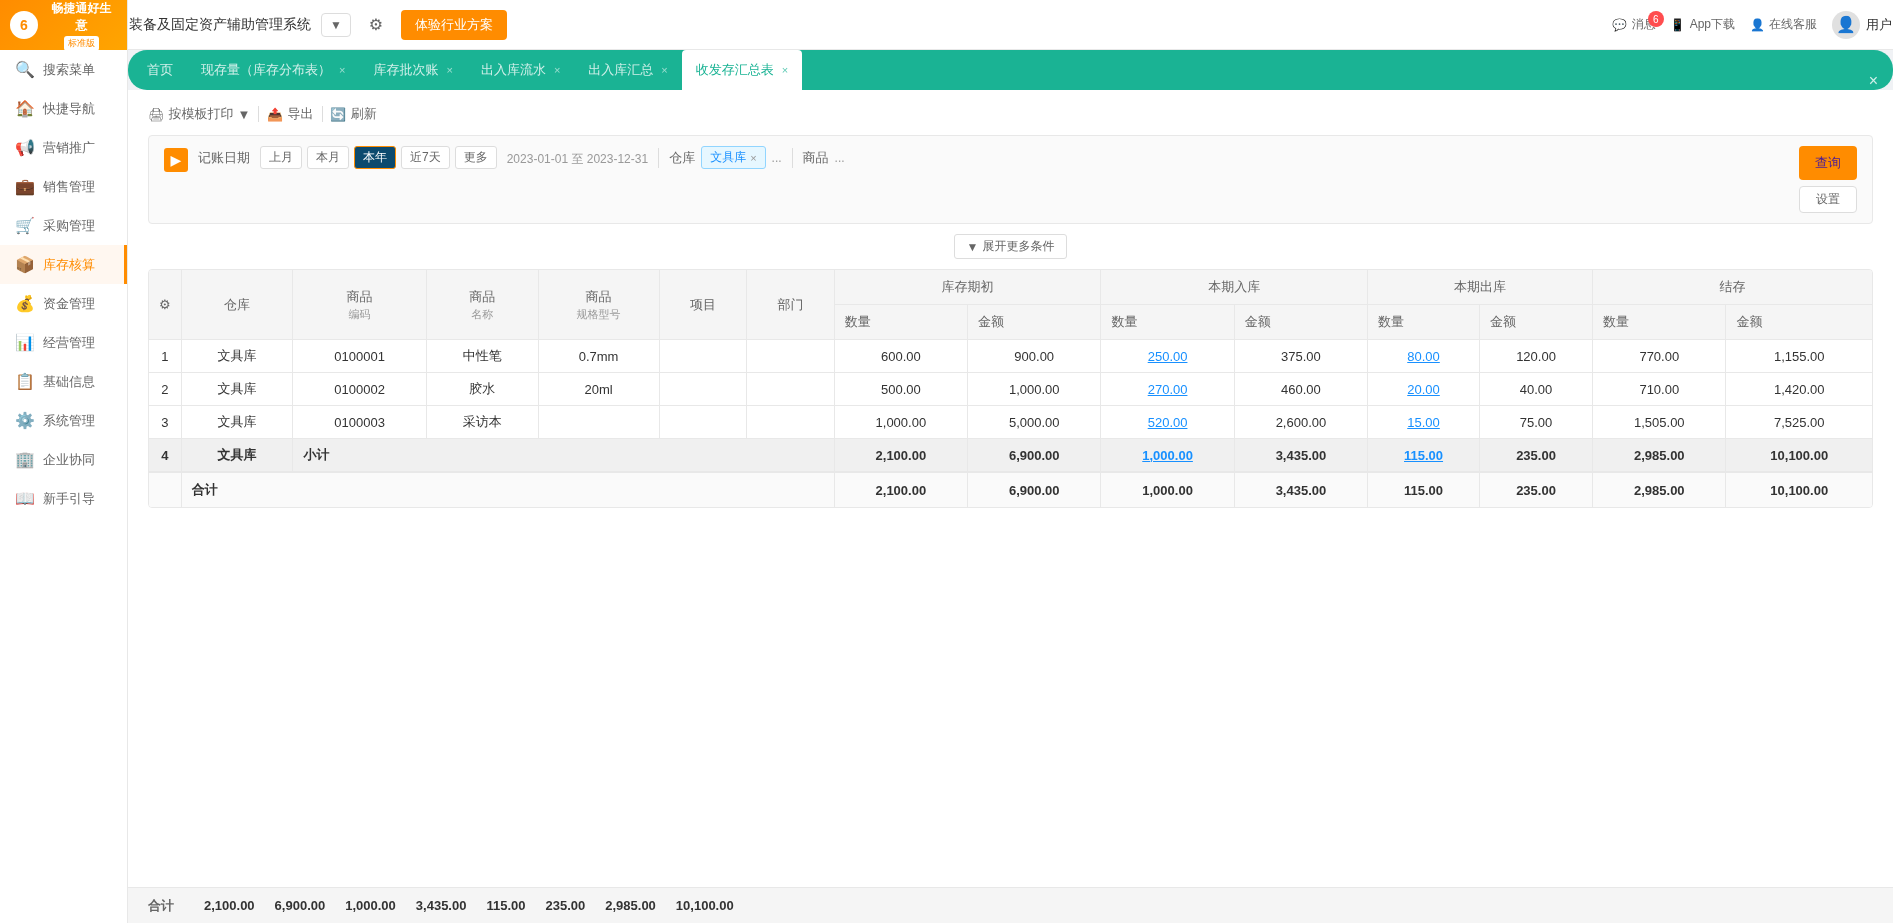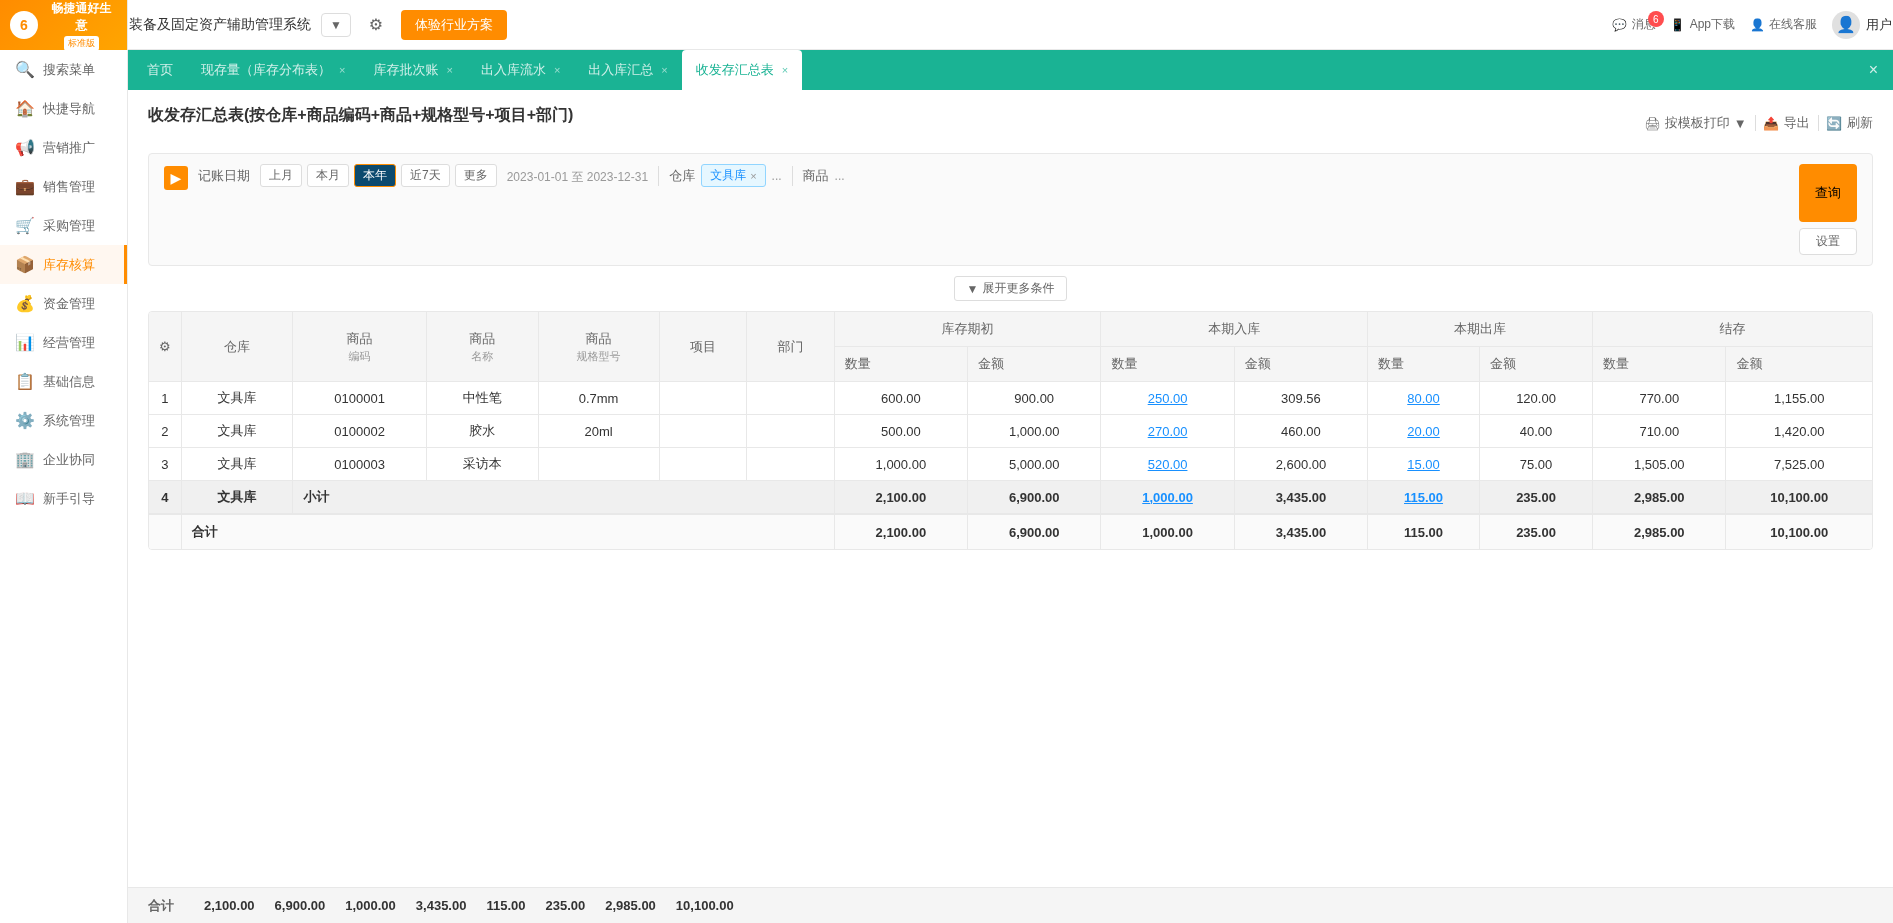--- a/index.html
+++ b/index.html
@@ -25,21 +25,21 @@
     .topbar-action { display: flex; align-items: center; gap: 4px; color: #666; font-size: 12px; cursor: pointer; position: relative; }
     .topbar-badge { background: #ff4d4f; color: #fff; font-size: 10px; border-radius: 10px; padding: 0 4px; min-width: 16px; height: 16px; display: flex; align-items: center; justify-content: center; position: absolute; top: -5px; right: -8px; }
     .topbar-avatar { width: 28px; height: 28px; background: #e0e0e0; border-radius: 50%; display: flex; align-items: center; justify-content: center; color: #999; font-size: 16px; }
     .topbar-user { display: flex; align-items: center; gap: 6px; cursor: pointer; }
     .user-label { font-size: 13px; color: #333; }
 
     
     .main { margin-left: 128px; margin-top: 50px; }
 
     
-    .tab-bar { background: #1ab394; display: flex; align-items: center; height: 40px; padding: 0 5px; }
+    .tab-bar { background: #1ab394; display: flex; align-items: flex-end; height: 40px; padding: 0 5px; border-radius: 19px; }
     .tab-item { display: flex; align-items: center; gap: 6px; padding: 6px 14px; color: rgba(255,255,255,0.8); font-size: 13px; cursor: pointer; border-radius: 4px 4px 0 0; height: 40px; white-space: nowrap; }
     .tab-item.active { background: #fff; color: #1ab394; font-weight: 500; }
     .tab-item .tab-close { font-size: 11px; opacity: 0.7; margin-left: 2px; }
     .tab-bar-close { margin-left: auto; color: rgba(255,255,255,0.8); cursor: pointer; font-size: 16px; padding: 0 10px; }
 
     
     .page-content { background: #fff; padding: 15px 20px; min-height: calc(923px - 50px - 40px); }
     .page-title { font-size: 16px; font-weight: bold; color: #333; margin-bottom: 15px; }
 
     
@@ -52,21 +52,21 @@
     .filter-date-btn { padding: 2px 8px; border: 1px solid #ddd; border-radius: 3px; font-size: 12px; cursor: pointer; background: #fff; color: #666; }
     .filter-date-btn.active { background: #0c4a6e; color: #fff; border-color: #ff8c00; }
     .filter-date-range { font-size: 12px; color: #999; margin-top: 4px; }
     .filter-separator { width: 1px; height: 20px; background: #ddd; }
     .filter-field { display: flex; align-items: center; gap: 6px; }
     .filter-field-label { color: #666; font-size: 13px; white-space: nowrap; }
     .filter-tag { display: flex; align-items: center; gap: 4px; background: #e6f7ff; border: 1px solid #91d5ff; border-radius: 3px; padding: 2px 8px; font-size: 12px; color: #1890ff; }
     .filter-tag-close { cursor: pointer; color: #999; font-size: 11px; }
     .filter-more { color: #999; cursor: pointer; font-size: 12px; }
     .filter-actions { display: flex; flex-direction: column; gap: 6px; margin-left: auto; }
-    .btn-query { background: #ff8c00; color: #000000; border: none; padding: 20px 16px; border-radius: 4px; cursor: pointer; font-size: 13px; }
+    .btn-query { background: #ff8c00; color: #4c1d95; border: none; padding: 8px 16px; border-radius: 4px; cursor: pointer; font-size: 13px; }
     .btn-settings { background: #fff; color: #666; border: 1px solid #ddd; padding: 4px 12px; border-radius: 4px; cursor: pointer; font-size: 12px; }
     .expand-row { display: flex; justify-content: center; margin-bottom: 10px; }
     .expand-btn { display: flex; align-items: center; gap: 4px; color: #666; font-size: 12px; cursor: pointer; border: 1px solid #ddd; padding: 3px 12px; border-radius: 3px; background: #fff; }
 
     
     .toolbar { display: flex; align-items: center; justify-content: flex-end; gap: 8px; margin-bottom: 10px; }
     .toolbar-btn { display: flex; align-items: center; gap: 4px; color: #666; font-size: 13px; cursor: pointer; }
     .toolbar-separator { width: 1px; height: 16px; background: #ddd; }
 
     
@@ -216,21 +216,20 @@
           <span>收发存汇总表</span>
           <span class="tab-close">×</span>
         </div>
       </div>
     <div class="tab-bar-close">×</div>
   </div>
 
   <div class="page-content">
 
     <div style="display:flex; align-items:center; justify-content:space-between; margin-bottom:12px;">
-      <div class="page-title">收发存汇总表(按仓库+商品编码+商品+规格型号+项目+部门)</div>
       <div class="toolbar" style="margin-bottom:0;">
         <div class="toolbar-btn">
           <span>🖨</span>
           <span>按模板打印</span>
           <span>▼</span>
         </div>
         <div class="toolbar-separator"></div>
         <div class="toolbar-btn">
           <span>📤</span>
           <span>导出</span>
@@ -322,21 +321,21 @@
       <td>1</td>
       <td>文具库</td>
       <td>0100001</td>
       <td>中性笔</td>
       <td>0.7mm</td>
       <td></td>
       <td></td>
       <td>600.00</td>
       <td>900.00</td>
       <td><span class="link-text">250.00</span></td>
-      <td>309.56</td>
+      <td>375.00</td>
       <td><span class="link-text">80.00</span></td>
       <td>120.00</td>
       <td>770.00</td>
       <td>1,155.00</td>
     </tr>
             <tr>
       <td>2</td>
       <td>文具库</td>
       <td>0100002</td>
       <td>胶水</td>

